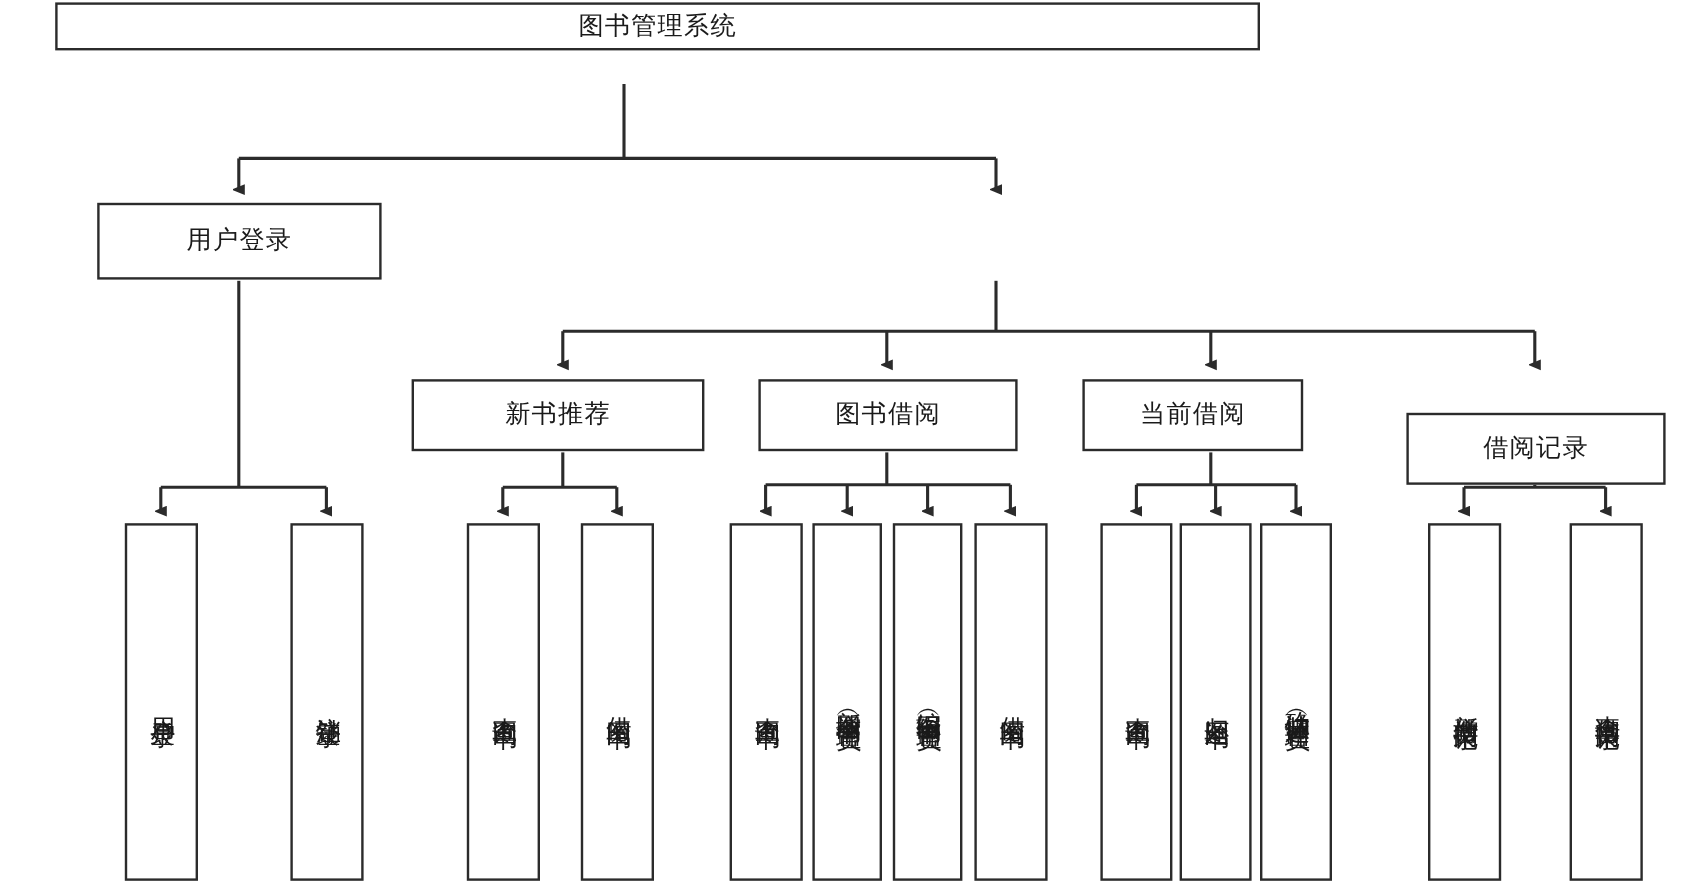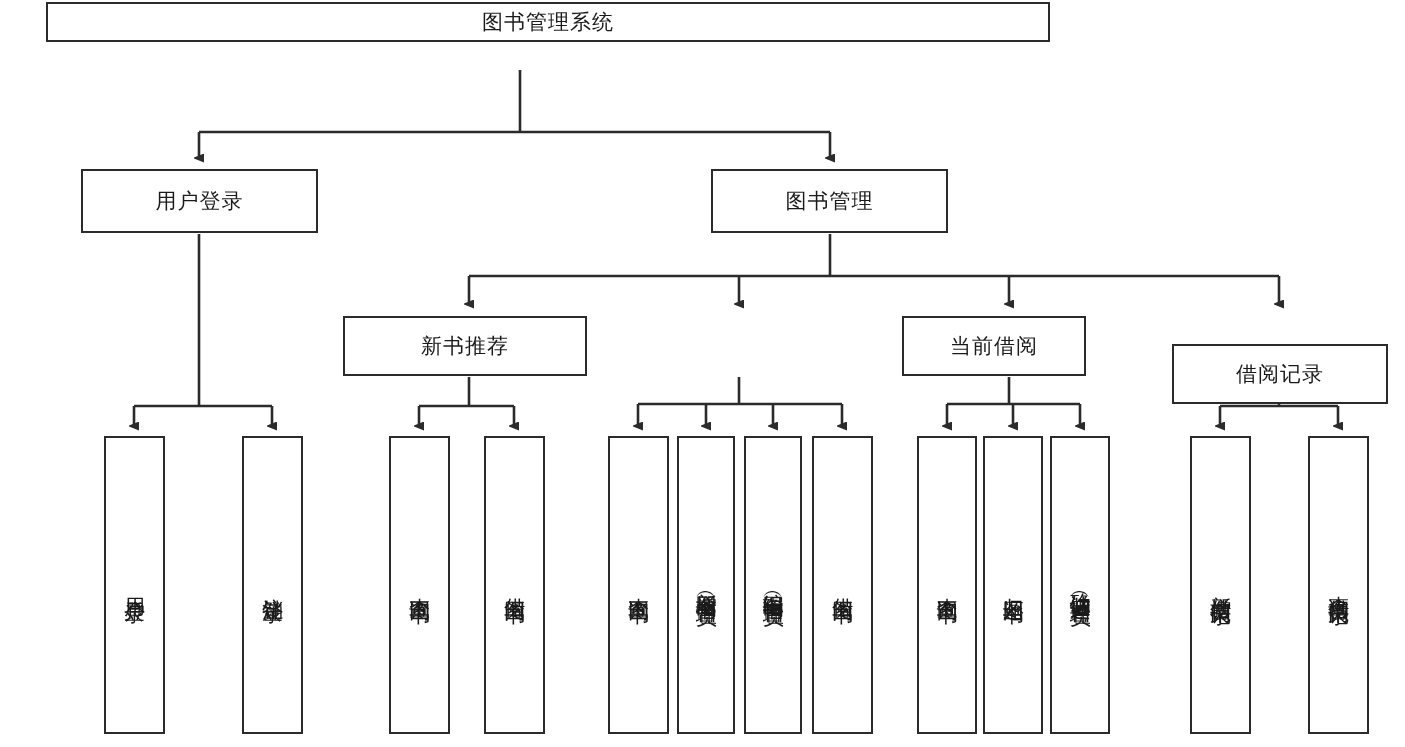--- a/index.html
+++ b/index.html
@@ -119,26 +119,26 @@
     </g>
   </svg>
 
   <div class="node horiz" style="left:18px; top:2px; width:1004px; height:40px;margin-left:28px;">
     <span>图书管理系统</span>
   </div>
 
   <div class="node horiz" style="left:81px; top:169px; width:237px; height:64px;">
     <span>用户登录</span>
   </div>
-  <div class="node horiz" style="left:711px; top:169px; width:237px; height:64px;">
-    <span>图书管理</span>
-  </div>
 
   <div class="node horiz" style="left:343px; top:316px; width:244px; height:60px;">
     <span>新书推荐</span>
+  </div>
+  <div class="node horiz" style="left:632px; top:316px; width:216px; height:60px;">
+    <span>图书借阅</span>
   </div>
   <div class="node horiz" style="left:902px; top:316px; width:184px; height:60px;">
     <span>当前借阅</span>
   </div>
   <div class="node horiz" style="left:1172px; top:316px; width:216px; height:60px;margin-top:28px;">
     <span>借阅记录</span>
   </div>
 
   <div class="node vert" style="left:104px; top:436px; width:61px; height:298px;">
     <span class="vlabel">用户登录</span>

